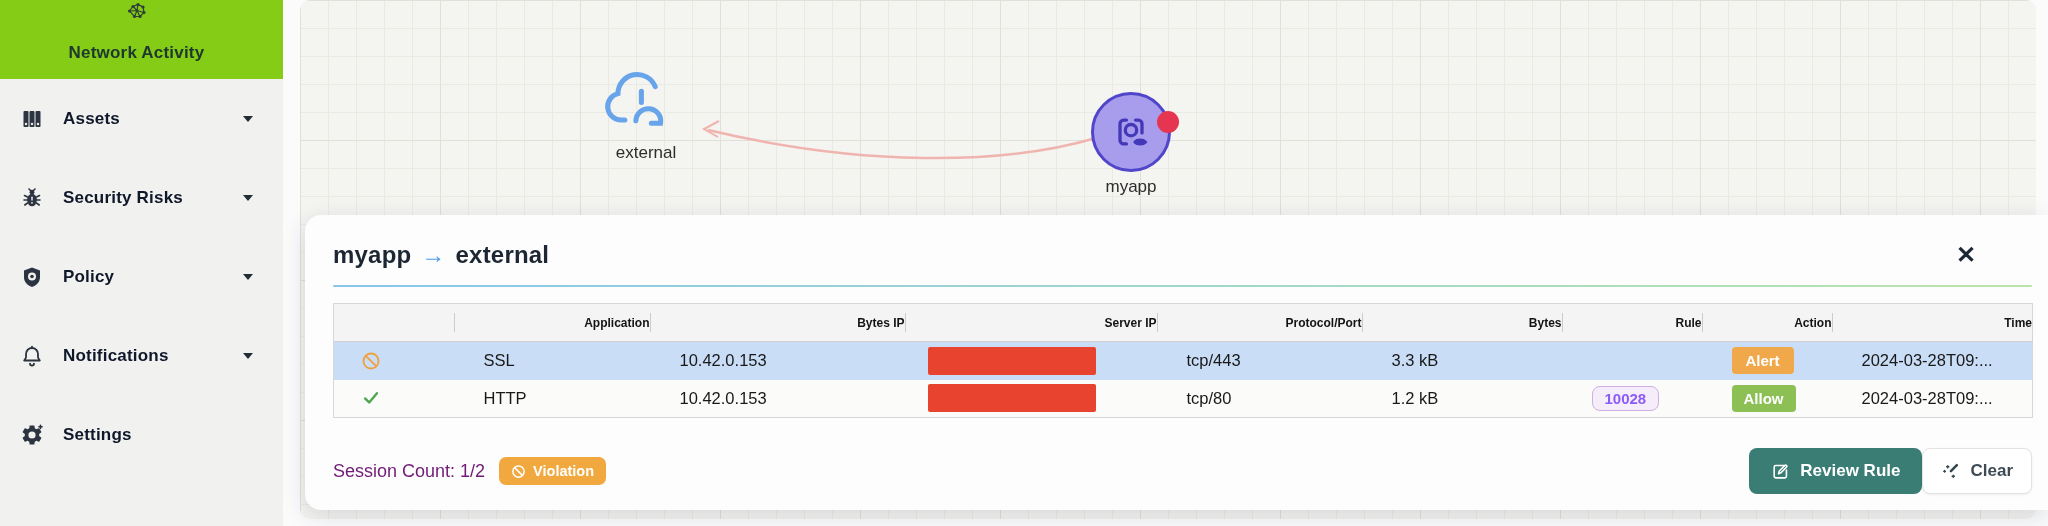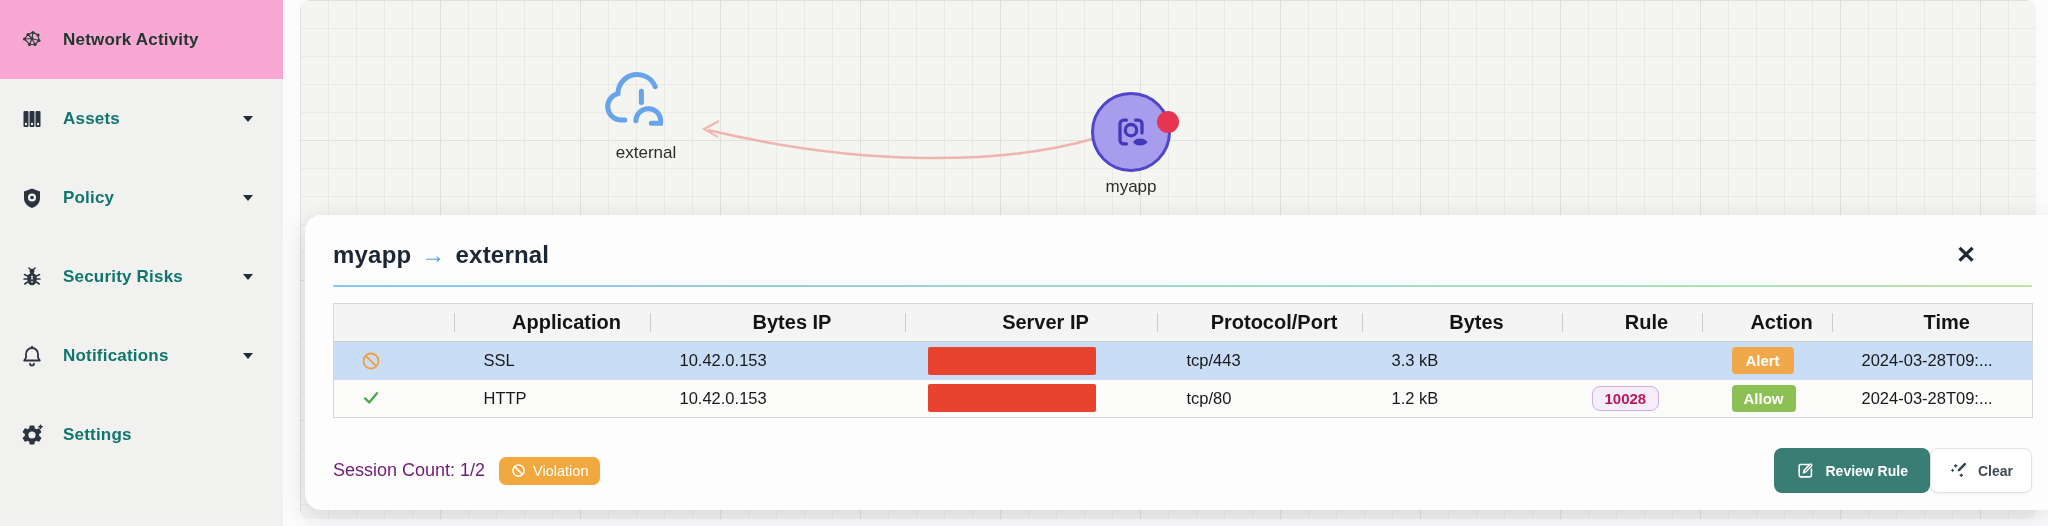--- a/index.html
+++ b/index.html
@@ -43,23 +43,23 @@
 
   
   .sidebar {
     position:absolute; left:0; top:0; width:283px; height:526px;
     background:#f1f1ef; z-index:6;
   }
   .side-item {
     height:79px; display:flex; align-items:center;
     padding:0 30px 0 20px; gap:19px; cursor:pointer;
   }
-  .side-item.active { background:#f9a8d4; }
+  .side-item.active { background:#84cc16;flex-direction:column; }
   .side-item svg { width:24px; height:24px; flex:none; }
-  .side-label { font-size:17px; font-weight:700; color:#0f766e; letter-spacing:.2px; }
+  .side-label { font-size:17px; font-weight:700; color:#0f172a; letter-spacing:.2px; }
   .side-item.active .side-label { color:#1e372f; }
   .chevron {
     margin-left:auto; width:0; height:0;
     border:5px solid transparent; border-top:6px solid #222c33;
     transform:translateY(3px);
   }
 
   
   .panel {
     position:absolute; left:305px; top:215px; right:0; height:295px;
@@ -79,21 +79,21 @@
     height:2px; border-radius:1px; margin-top:4px;
     background:linear-gradient(90deg,#8ac6ec,#9fd8cb,#bbe4ab);
   }
 
   
   .table-wrap { margin-top:16px; }
   table { width:1699px; border-collapse:collapse; table-layout:fixed; }
   .sessions-table { border:1px solid #d7d7d7; }
   thead th {
     height:38px; background:#f4f4f4; border-bottom:1px solid #cfcfcf;
-    font-size:20px; font-weight:700; color:#141414; text-align:center;
+    font-size:12px; font-weight:700; color:#141414; text-align:right;
     padding:0 0 0 30px; position:relative; white-space:nowrap;
   }
   thead th.has-sep::before {
     content:''; position:absolute; left:0; top:9px; bottom:9px; width:1px; background:#ccc;
   }
   tbody td {
     height:38px; font-size:16.5px; color:#191919; padding:0 0 0 30px;
     white-space:nowrap; overflow:hidden; text-overflow:ellipsis;
   }
   tbody tr { cursor:pointer; }
@@ -109,34 +109,34 @@
     display:inline-block; min-width:62px; text-align:center;
     padding:5px 12px; border-radius:4px;
     color:#fff; font-weight:700; font-size:15px;
   }
   .badge-alert { background:var(--alert-orange,#f0a84a); }
   .badge-allow { background:var(--allow-green,#8cbf54); }
   .rule-badge {
     display:inline-block; padding:3px 12px; border-radius:8px;
     background:var(--rule-badge-bg,#f5eefa);
     border:1.5px solid var(--rule-badge-border,#cfafe2);
-    font-weight:700; font-size:15px; color:#be185d;
+    font-weight:700; font-size:15px; color:#8b5cf6;
   }
 
   
   .panel-footer { display:flex; align-items:center; margin-top:30px; }
   .session-label { font-size:18px; color:#701a75; }
   .violation-badge {
     margin-left:14px; display:inline-flex; align-items:center; gap:7px;
     background:var(--violation-orange,#f1a93f); color:#fff;
-    font-size:14.5px; font-weight:400; padding:6px 12px; border-radius:7px;
+    font-size:14.5px; font-weight:700; padding:6px 12px; border-radius:7px;
   }
   .btn {
     display:inline-flex; align-items:center; gap:10px;
-    font-size:14px; font-weight:600; border-radius:8px; cursor:pointer;
+    font-size:17px; font-weight:600; border-radius:8px; cursor:pointer;
     font-family:"Liberation Sans", sans-serif;
   }
   .btn-review {
     margin-left:auto; background:var(--accent-teal,#3a7d74); color:#fff;
     border:none; padding:13px 22px;
   }
   .btn-clear {
     background:#fff; color:#3e4a54;
     border:1px solid #e2e2e2; padding:12px 18px;
     box-shadow:0 1px 3px rgba(0,0,0,.06);
@@ -212,41 +212,41 @@
           <circle cx="12" cy="17" r="1.2"></circle>
           <circle cx="18" cy="17" r="1.2"></circle>
       </g>
     </svg>
     <span class="side-label">Assets</span>
     <span class="chevron"></span>
   </div>
 
   <div class="side-item">
     <svg viewBox="0 0 24 24">
-      <path fill="#2b3440" d="M12 2.5 L20 5.5 V12 C20 17 16.6 20.6 12 22 C7.4 20.6 4 17 4 12 V5.5 Z"></path>
-      <circle cx="12" cy="11.5" r="4" fill="#f1f1ef"></circle>
-      <circle cx="12" cy="11.5" r="1.8" fill="#2b3440"></circle>
-    </svg>
-    <span class="side-label">Policy</span>
-    <span class="chevron"></span>
-  </div>
-
-  <div class="side-item">
-    <svg viewBox="0 0 24 24">
       <g stroke="#2b3440" stroke-width="1.6" stroke-linecap="round">
         <path d="M7.5 11 L4.5 9.5 M7.5 14 L4 14 M7.5 17 L4.8 19"></path>
         <path d="M16.5 11 L19.5 9.5 M16.5 14 L20 14 M16.5 17 L19.2 19"></path>
         <path d="M10.5 4.5 L9 3 M13.5 4.5 L15 3"></path>
       </g>
       <circle cx="12" cy="6.2" r="2.4" fill="#2b3440"></circle>
       <ellipse cx="12" cy="14" rx="4.8" ry="6.3" fill="#2b3440"></ellipse>
       <rect x="11.3" y="10.5" width="1.4" height="4.2" rx="0.7" fill="#f1f1ef"></rect>
       <circle cx="12" cy="16.8" r="0.9" fill="#f1f1ef"></circle>
     </svg>
     <span class="side-label">Security Risks</span>
+    <span class="chevron"></span>
+  </div>
+
+  <div class="side-item">
+    <svg viewBox="0 0 24 24">
+      <path fill="#2b3440" d="M12 2.5 L20 5.5 V12 C20 17 16.6 20.6 12 22 C7.4 20.6 4 17 4 12 V5.5 Z"></path>
+      <circle cx="12" cy="11.5" r="4" fill="#f1f1ef"></circle>
+      <circle cx="12" cy="11.5" r="1.8" fill="#2b3440"></circle>
+    </svg>
+    <span class="side-label">Policy</span>
     <span class="chevron"></span>
   </div>
 
   <div class="side-item">
     <svg viewBox="0 0 24 24">
       <g fill="none" stroke="#2b3440" stroke-width="1.8" stroke-linejoin="round" stroke-linecap="round">
         <path d="M12 4 a6 6 0 0 1 6 6 v3.6 l1.8 2.9 H4.2 L6 13.6 V10 a6 6 0 0 1 6-6 z"></path>
         <path d="M10 19.6 a2 2 0 0 0 4 0"></path>
         <path d="M12 4 V2.6"></path>
       </g>

